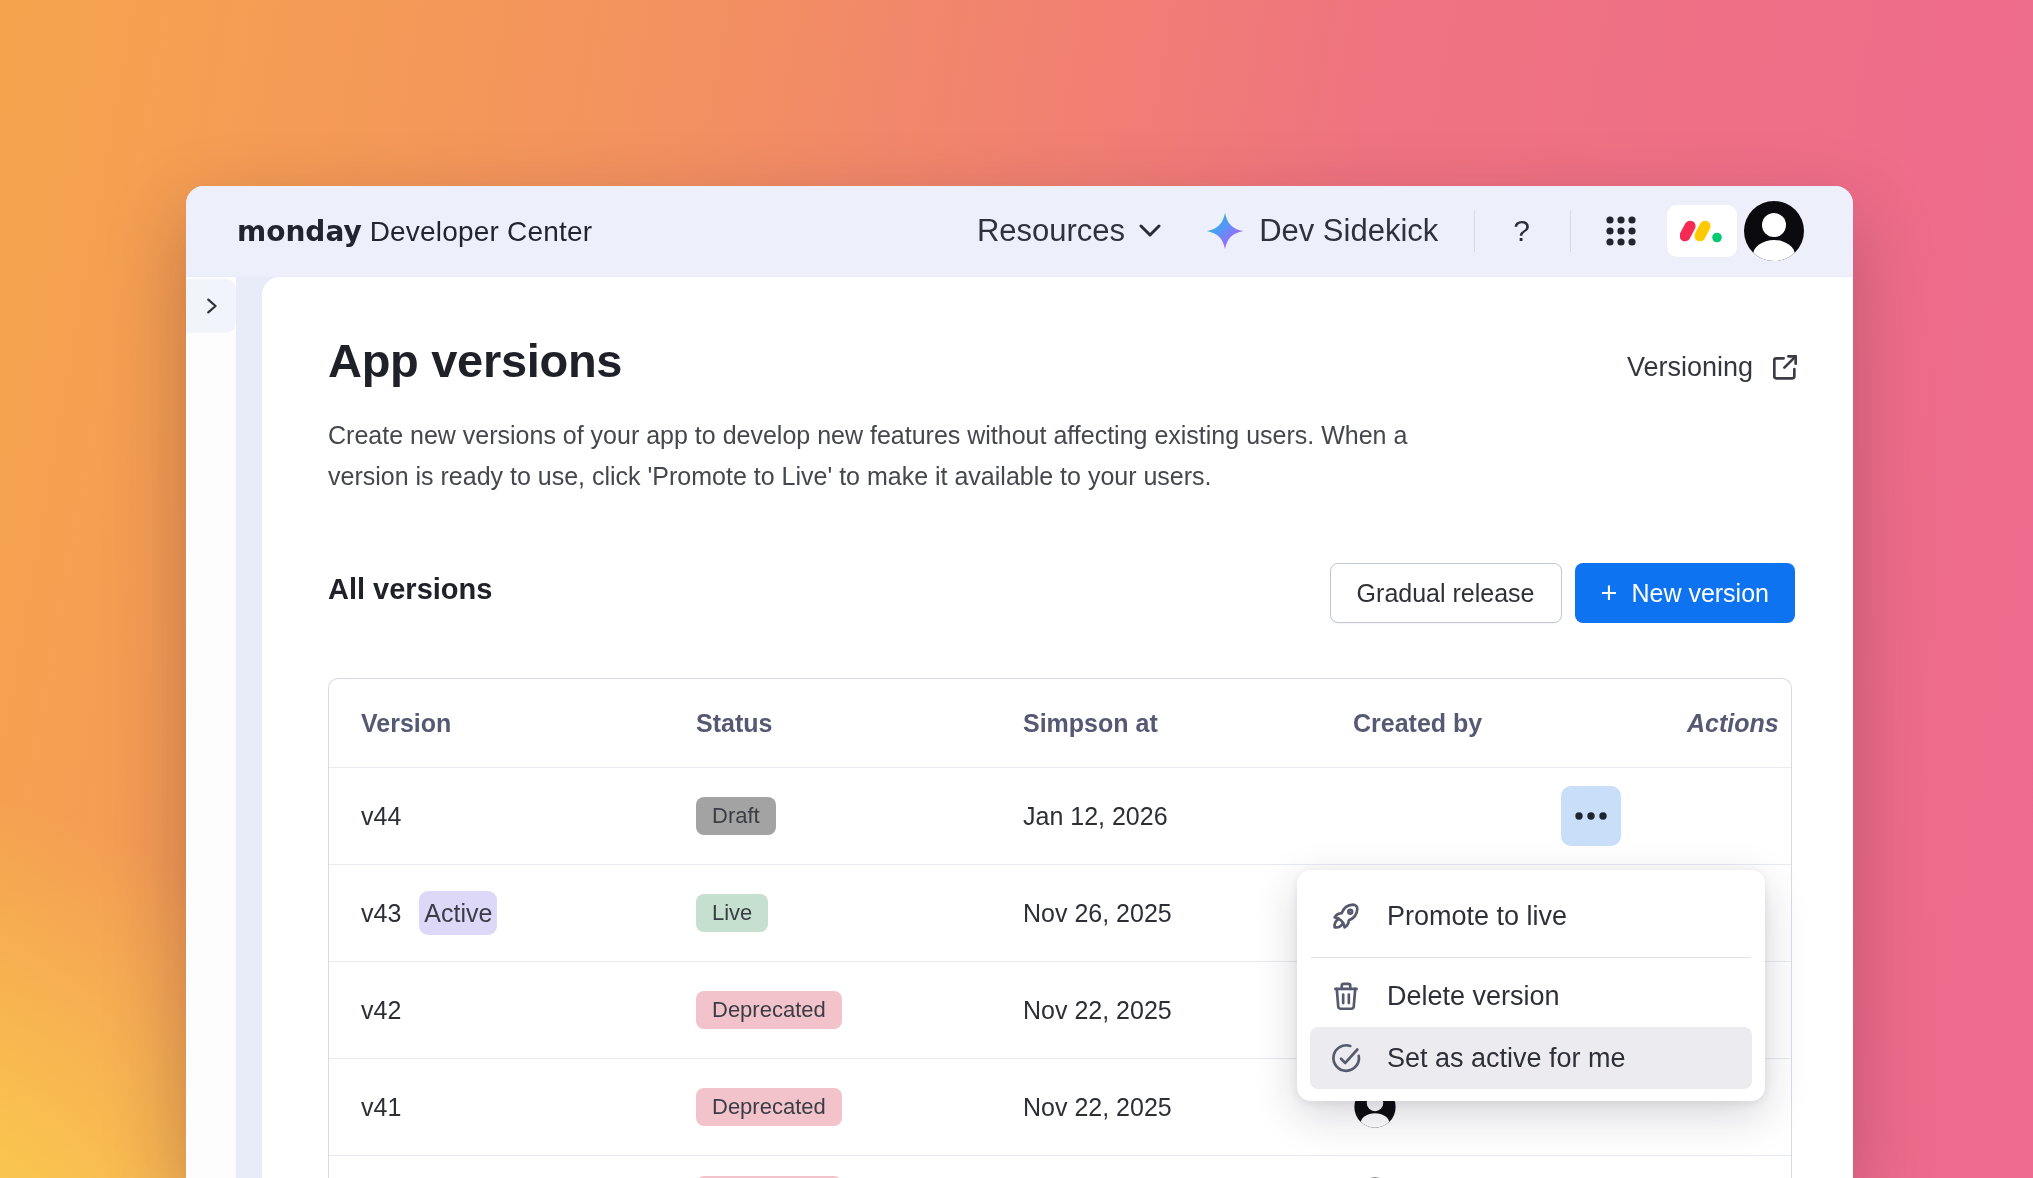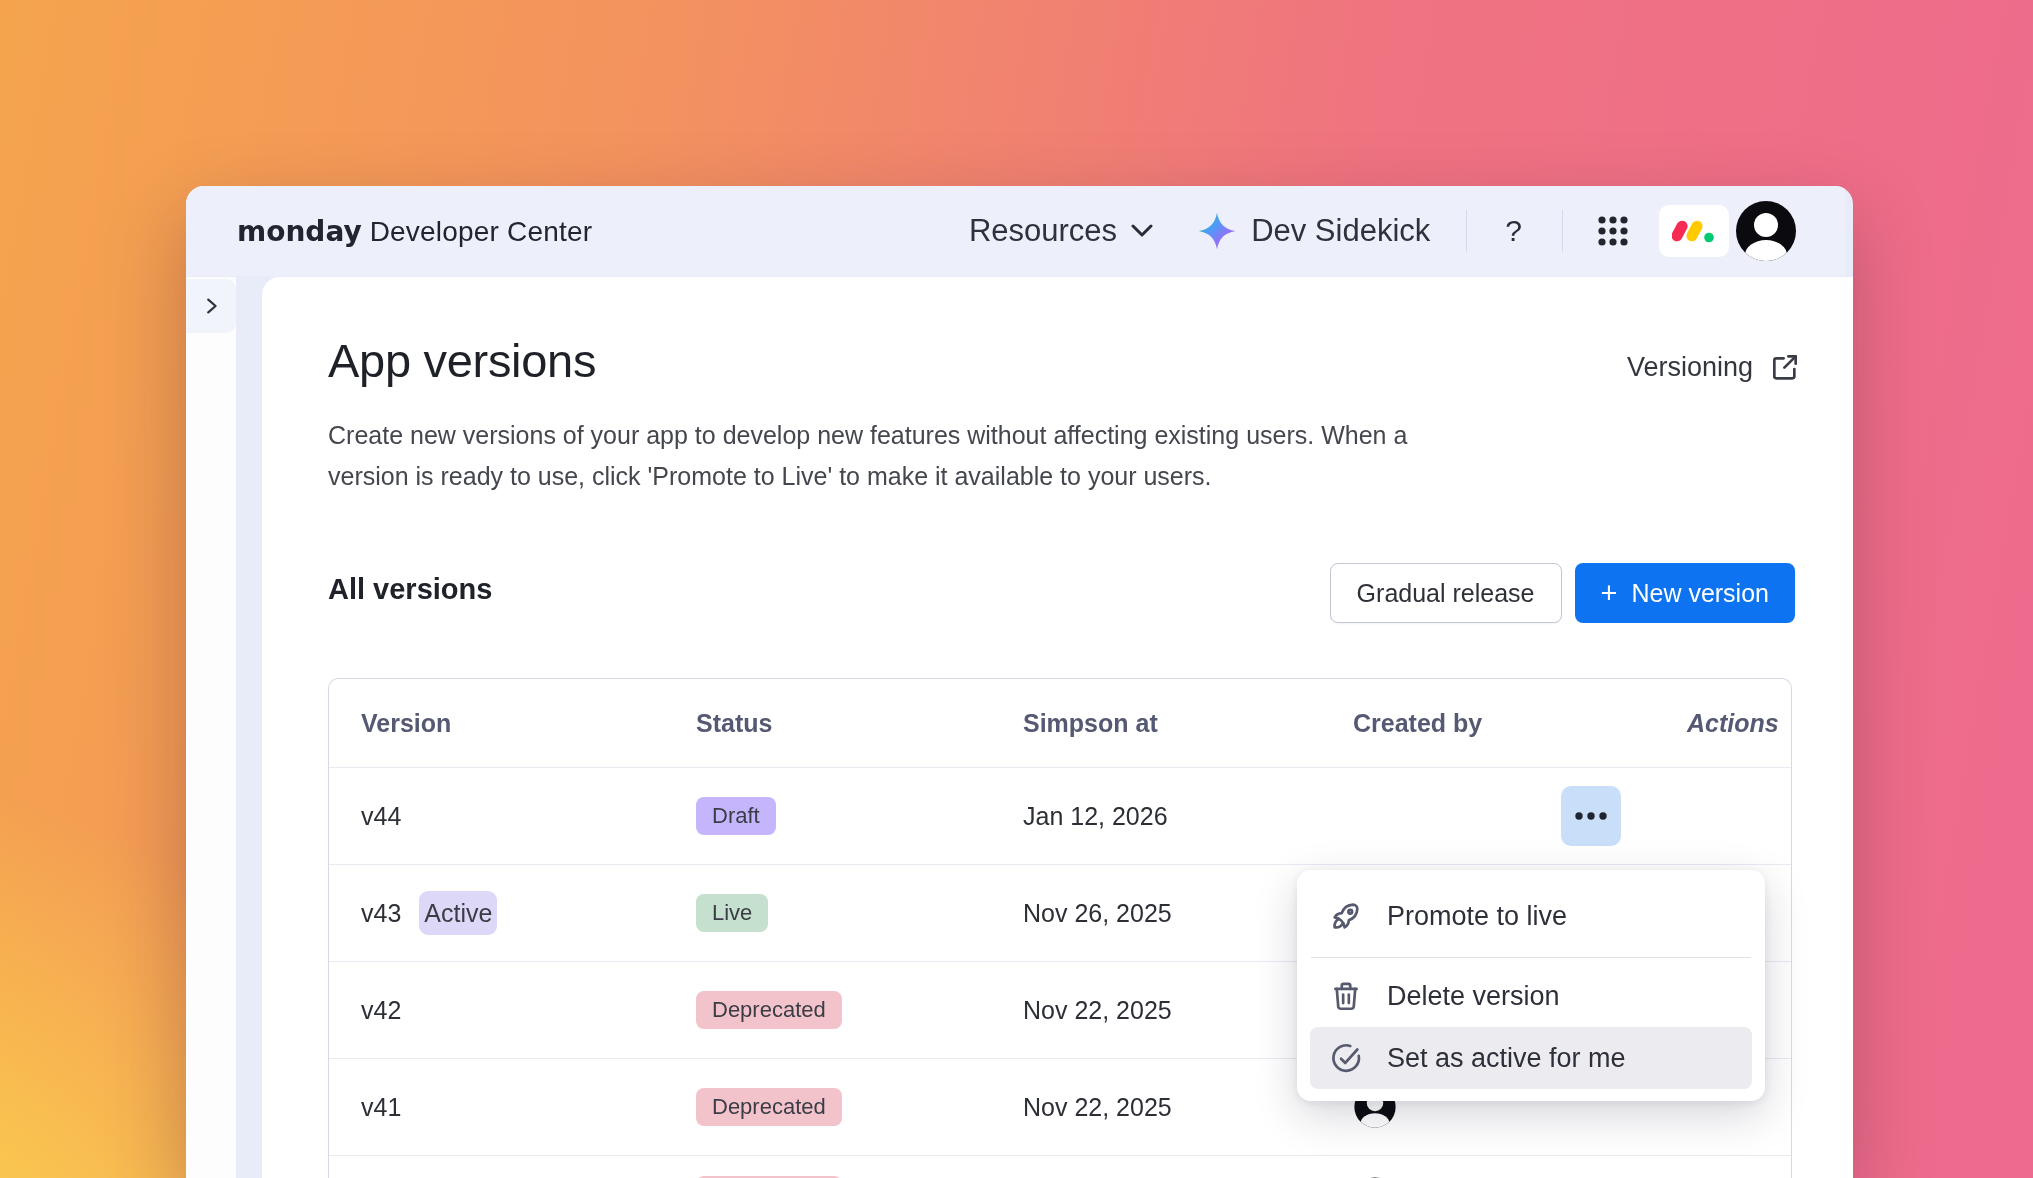--- a/index.html
+++ b/index.html
@@ -15,21 +15,21 @@
 
   
   .window {
     position:absolute; left:186px; top:186px; width:1667px; height:992px;
     border-radius:18px 18px 0 0; background:#e8ebf8; overflow:hidden;
     box-shadow:0 30px 80px rgba(60,20,40,.28);
   }
 
   
   .win-header {
-    position:absolute; left:0; top:0; right:8px; height:90px;
+    position:absolute; left:0; top:0; right:0; height:90px;
     background:#edf0fb; display:flex; align-items:center; padding:0 47px 0 51px;
   }
   .brand { font-size:28px; color:#23252e; letter-spacing:.2px; white-space:nowrap; }
   .brand b { font-family:"DejaVu Sans","Liberation Sans",sans-serif; font-weight:700; letter-spacing:0; }
   .hdr-right { margin-left:auto; display:flex; align-items:center; }
   .nav-item { display:flex; align-items:center; gap:14px; font-size:31px; color:#30323b; cursor:pointer; }
   .hdr-divider { width:1px; height:42px; background:#d7dae8; }
   .help-q { font-size:30px; color:#2b2d35; cursor:pointer; }
   .logo-pill {
     width:70px; height:52px; background:#fff; border-radius:10px;
@@ -46,21 +46,21 @@
   }
 
   
   .content {
     position:absolute; left:76px; top:91px; right:0; bottom:0;
     background:#fff; border-radius:18px 0 0 0;
   }
 
   .page-title {
     position:absolute; left:66px; top:56px;
-    font-size:47px; font-weight:400; color:#1e2127; letter-spacing:-.3px;
+    font-size:47px; font-weight:700; color:#1e2127; letter-spacing:-.3px;
   }
   .versioning-link {
     position:absolute; right:52px; top:74px; display:flex; align-items:center; gap:16px;
     font-size:27px; color:#33363e; cursor:pointer;
   }
   .page-desc { position:absolute; left:66px; top:138px; font-size:25px; line-height:41px; color:#44474e; }
 
   .all-versions { position:absolute; left:66px; top:296px; font-size:29px; font-weight:700; color:#20222a; }
 
   .btn-row { position:absolute; top:286px; right:58px; display:flex; gap:13px;padding-left:48px; }
@@ -81,21 +81,21 @@
   .t-body-row { height:97px; border-top:1px solid #e8eaf2; }
   .t-cell { padding-left:32px; font-size:25px; color:#2d2f37; display:flex; align-items:center; }
   .t-cell.right { justify-content:flex-end; padding-right:34px;font-style:italic; }
   .t-head .t-cell.right { padding-right:32px; }
   .version-cell { gap:18px; }
 
   .badge {
     display:inline-flex; align-items:center; height:38px; padding:0 16px;
     border-radius:8px; font-size:22px; color:#3a3d45;
   }
-  .badge.draft { background:#c4b5fd; }
+  .badge.draft { background:#a3a3a3; }
   .badge.live { background:#c5e0ce; }
   .badge.deprecated { background:#f3c3cc; }
   .badge.active-tag { height:44px; padding:0 5px; font-size:25px; background:#ded8f8; border-radius:9px; }
 
   .byline { gap:15px; }
   .byline .name { color:#2c2e36; }
 
   .actions-btn {
     width:60px; height:60px; border-radius:10px; background:#c8def9; border:none;
     display:flex; align-items:center; justify-content:center; cursor:pointer;

